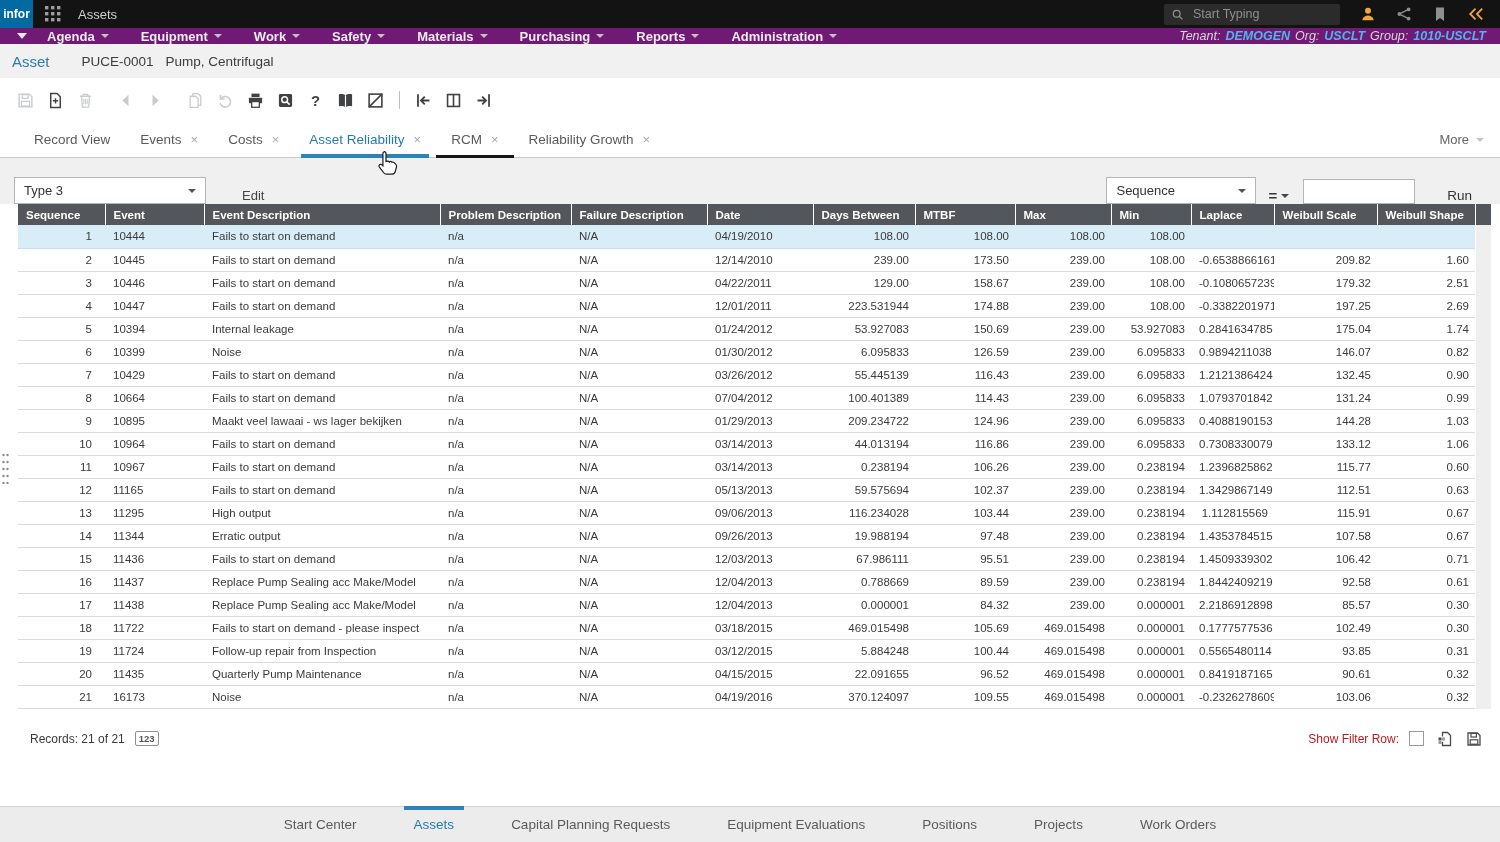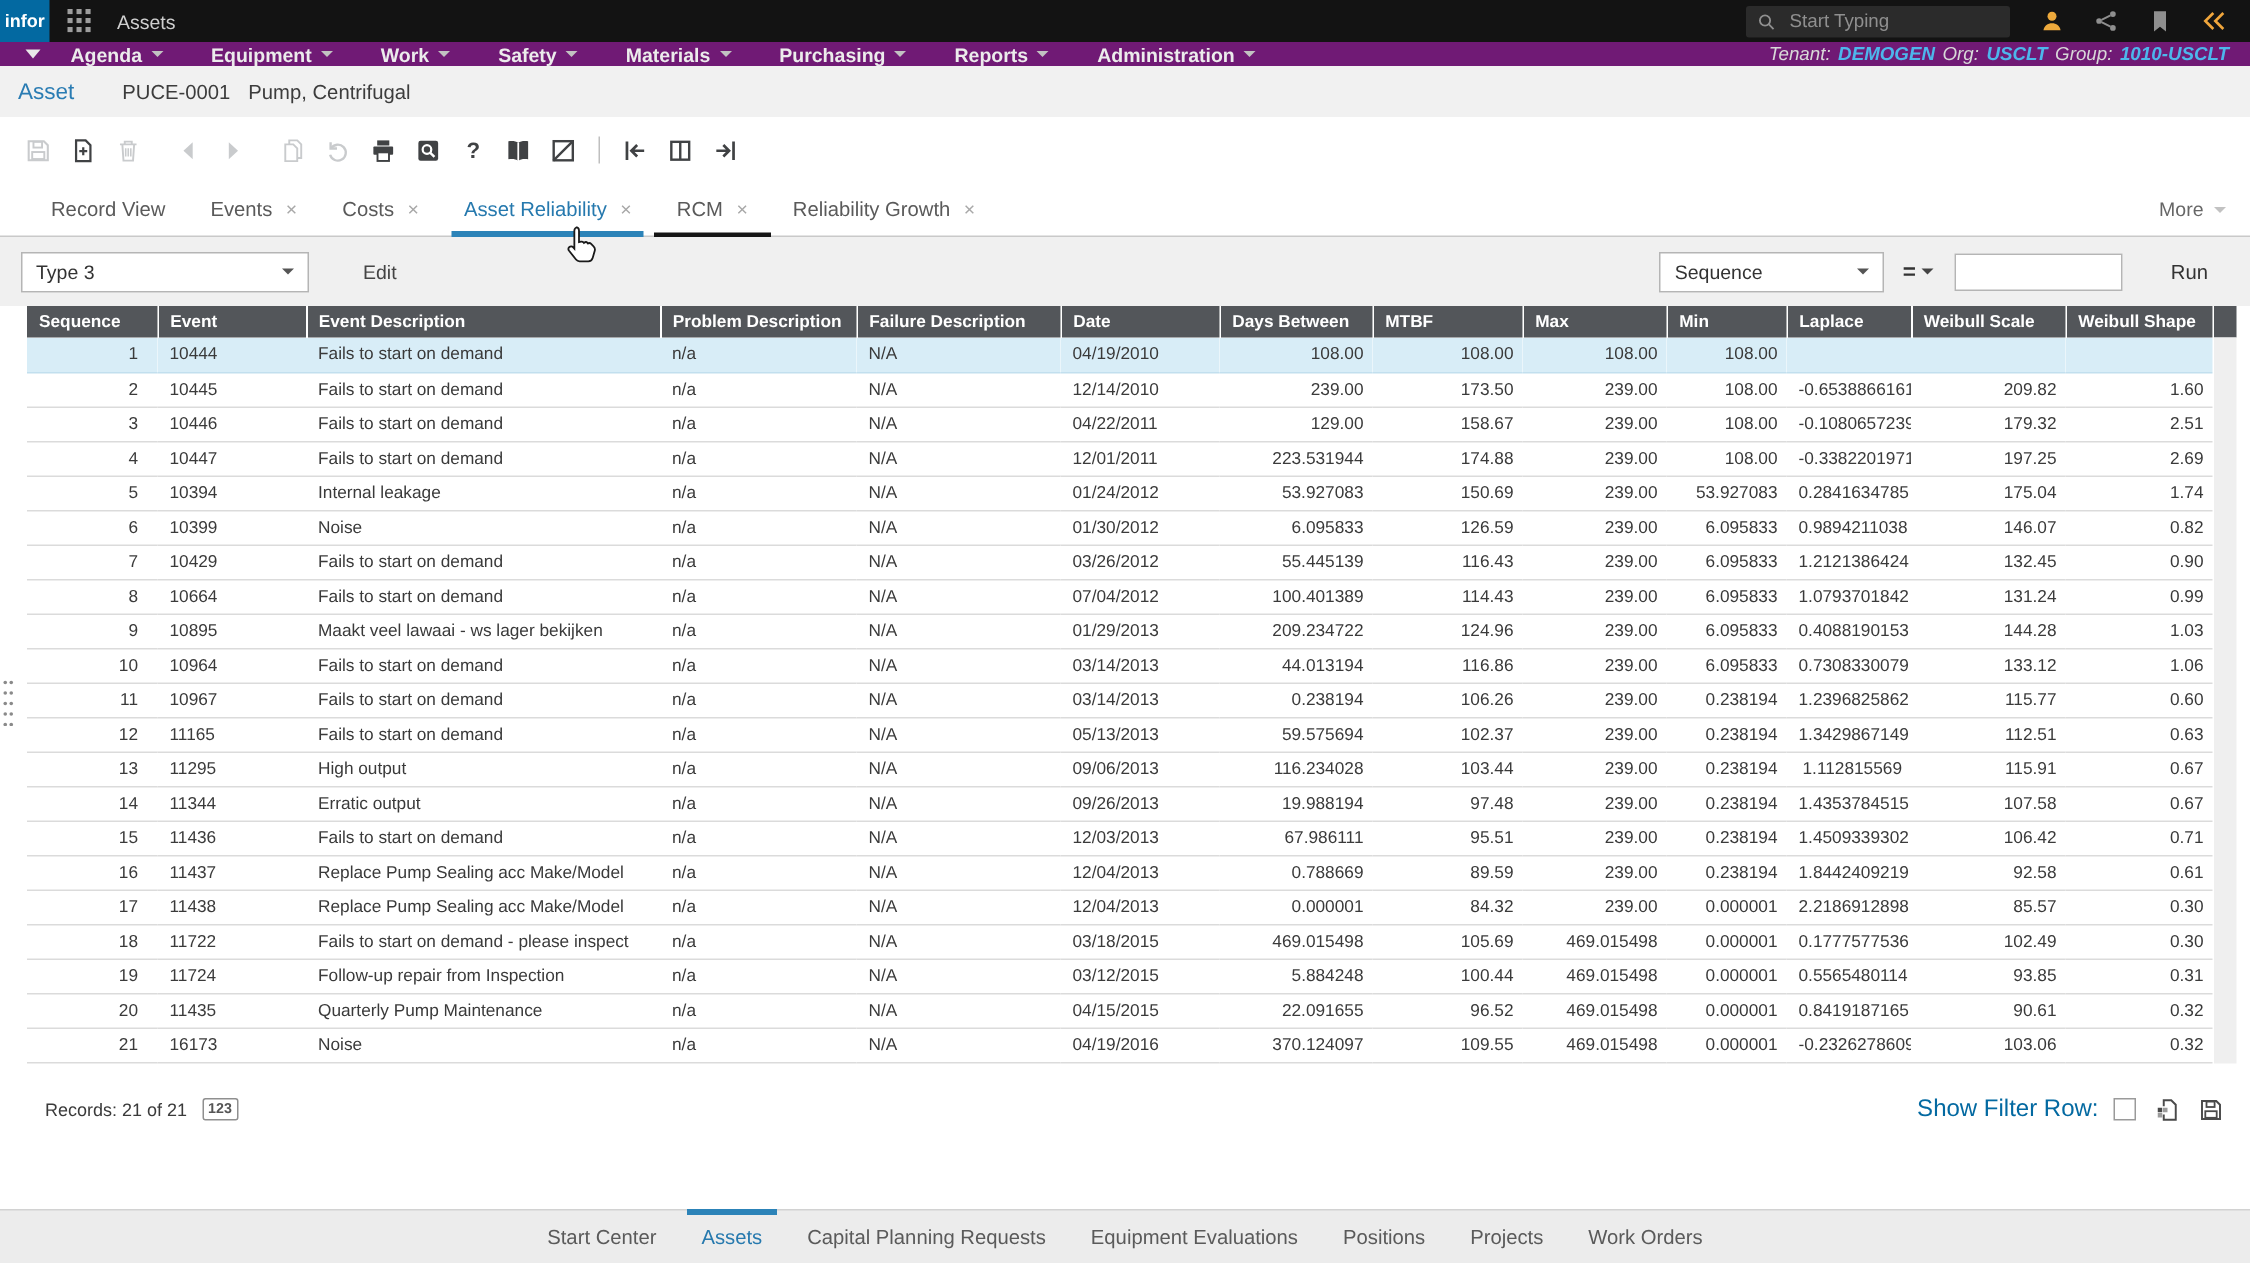--- a/index.html
+++ b/index.html
@@ -48,21 +48,21 @@
   
   .tabsbar { height:36px; display:flex; align-items:center; padding-left:26px; border-bottom:1px solid #c9c9c9; background:#fff; }
   .tab { display:flex; align-items:center; position:relative; height:100%; padding:0 8px; margin-right:14px; font-size:13.5px; color:#5a5a5a; cursor:pointer; white-space:nowrap; }
   .tab-close { margin-left:9px; color:#a8a8a8; font-size:13px; }
   .tab.active { color:#2679ae; }
   .tab.active::after { content:""; position:absolute; left:0; right:0; bottom:-1px; height:4px; background:#2c83b8; }
   .tab.hover::after { content:""; position:absolute; left:-7px; right:-7px; bottom:-1px; height:3px; background:#161616; }
   .tabs-more { margin-left:auto; margin-right:16px; display:flex; align-items:center; color:#666; font-size:13px; cursor:pointer; }
 
   
-  .filterbar { height:46px; background:#f0f0f0; display:flex; align-items:center; padding:0 14px; }
+  .filterbar { height:46px; background:#f0f0f0; display:flex; align-items:flex-end; padding:0 14px; }
   .select { height:27px; background:#fff; border:1px solid #b5b5b5; display:flex; align-items:center; justify-content:space-between; padding:0 9px; font-size:13px; color:#333; cursor:pointer; }
   .select .dcaret { border-top-color:#555; }
   .sel-type { width:192px; }
   .filter-edit { margin-left:30px; font-size:13px; color:#444; background:none; border:none; cursor:pointer; }
   .f-spacer { flex:1; }
   .sel-column { width:150px; }
   .op { display:flex; align-items:center; margin-left:12px; color:#333; cursor:pointer; }
   .op .eq { font-size:15px; font-weight:700; }
   .op .dcaret { margin-left:4px; border-top-color:#444; }
   .f-input { width:112px; height:25px; border:1px solid #b5b5b5; background:#fff; margin-left:14px; outline:none; padding:0 6px; font-size:13px; }
@@ -77,27 +77,27 @@
   td.seq { text-align:right; padding-right:13px; }
   tr.selected td { background:#d8edf7; border-bottom-color:#c2dfee; }
   .scrollstrip { width:15px; display:flex; flex-direction:column; }
   .ss-cap { height:21px; background:#53565a; }
   .ss-track { flex:1; background:#efefef; }
 
   
   .grid-footer { display:flex; align-items:center; margin-top:22px; padding:0 18px 0 30px; font-size:12px; color:#3a3a3a; }
   .badge { margin-left:10px; border:1px solid #8f8f8f; border-radius:2px; font-size:9.5px; font-weight:bold; color:#555; padding:1px 3px; }
   .gf-right { margin-left:auto; display:flex; align-items:center; }
-  .sf-label { color:#0369a1; font-size:16px; }
+  .sf-label { color:#b91c1c; font-size:12px; }
   .checkbox { width:15px; height:15px; border:1px solid #9a9a9a; background:#fff; margin-left:10px; cursor:pointer; }
   .gf-icon { margin-left:13px; color:#4a4a4a; cursor:pointer; }
   .gf-icon svg { width:16px; height:16px; display:block; }
 
   
-  .bottomnav { position:absolute; left:0; right:0; bottom:0; height:36px; background:#ececec; border-top:1px solid #d2d2d2; display:flex; align-items:center; justify-content:center; }
+  .bottomnav { position:absolute; left:0; right:0; bottom:0; height:36px; background:#ececec; border-top:1px solid #d2d2d2; display:flex; align-items:center; justify-content:center;gap:27px; }
   .nav-item { position:relative; height:100%; display:flex; align-items:center; padding:0 10px; margin:0 5px; font-size:13.5px; color:#5a5a5a; cursor:pointer; }
   .nav-item.active { color:#2679ae; }
   .nav-item.active::before { content:""; position:absolute; top:-1px; left:0; right:0; height:4px; background:#2c83b8; }
 
   
   .drag-handle { position:absolute; left:1px; top:452px; color:#8a8a8a; }
   .cursor-pointer { position:absolute; left:377px; top:150px; z-index:20; }
 </style>
 </head>
 <body>

